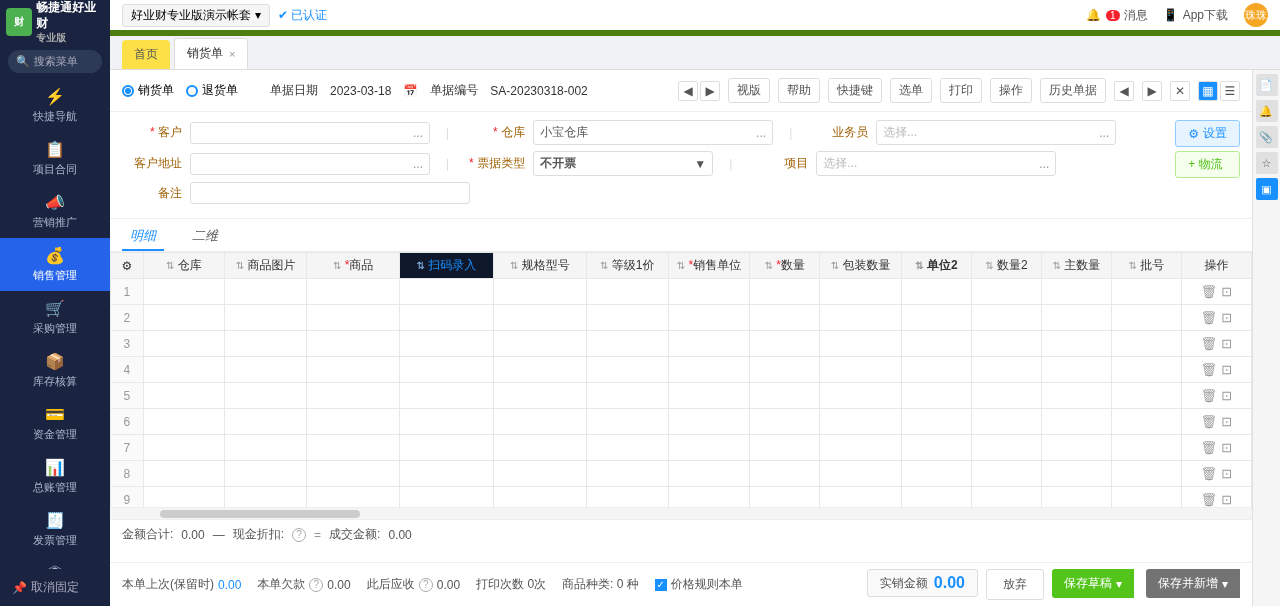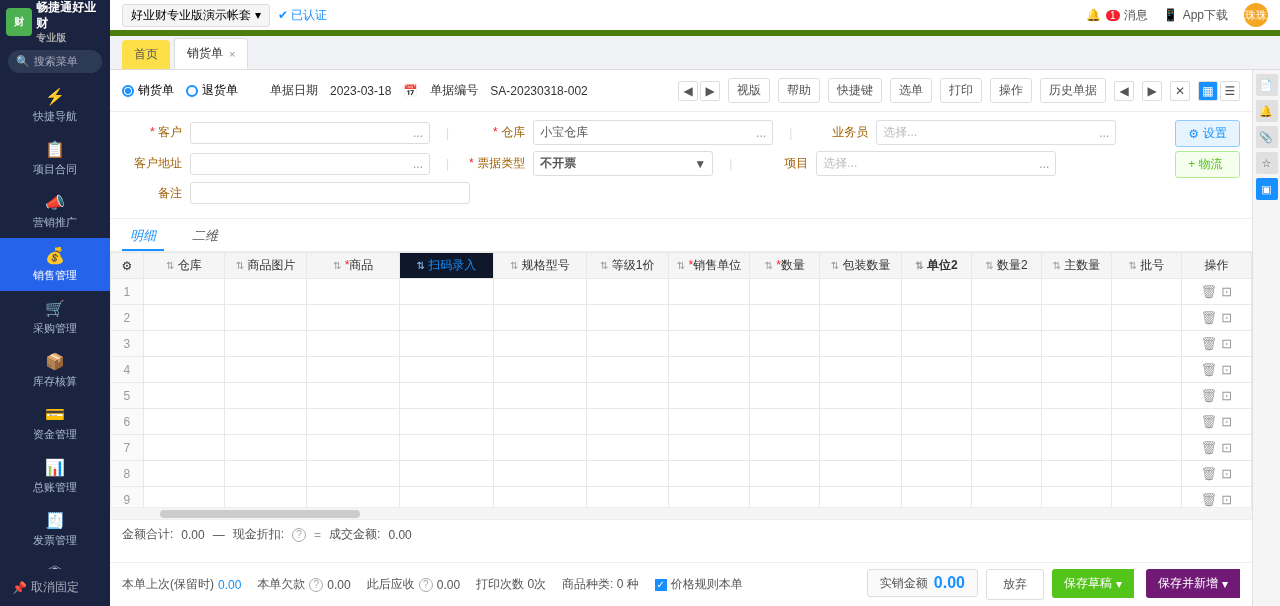--- a/index.html
+++ b/index.html
@@ -98,21 +98,21 @@
 
     
     .footer-bar { padding: 6px 12px; background: #fff; border-top: 1px solid #eee; display: flex; align-items: center; gap: 16px; font-size: 12px; color: #555; margin-top: 13px; }
     .footer-left { display: flex; align-items: center; gap: 16px; flex: 1; }
     .footer-item { display: flex; align-items: center; gap: 4px; }
     .footer-right { display: flex; align-items: flex-start; gap: 8px; }
     .footer-actual { display: flex; align-items: center; gap: 6px; padding: 4px 12px; border: 1px solid #ddd; border-radius: 3px; background: #fafafa; }
     .actual-val { color: #1890ff; font-size: 16px; font-weight: bold; }
     .btn-abandon { padding: 6px 16px; border: 1px solid #ddd; border-radius: 3px; background: #fff; cursor: pointer; color: #555; }
     .btn-save-draft { padding: 6px 12px; background: #52c41a; color: #fff; border: none; border-radius: 3px 0 0 3px; cursor: pointer; display: flex; align-items: center; gap: 4px; }
-    .btn-save-new { padding: 6px 12px; background: #701a75; color: #fff; border: none; border-radius: 3px 0 0 3px; cursor: pointer; display: flex; align-items: center; gap: 4px; margin-left: 4px; }
+    .btn-save-new { padding: 6px 12px; background: #737373; color: #fff; border: none; border-radius: 3px 0 0 3px; cursor: pointer; display: flex; align-items: center; gap: 4px; margin-left: 4px; }
     .checkbox-item { display: flex; align-items: center; gap: 4px; }
     .checkbox-box { width: 12px; height: 12px; border: 1px solid #1890ff; background: #1890ff; display: flex; align-items: center; justify-content: center; color: #fff; font-size: 10px; }
 
     
     .right-panel { width: 28px; background: #f5f5f5; border-left: 1px solid #e0e0e0; display: flex; flex-direction: column; align-items: center; padding: 4px 0; gap: 4px; }
     .right-panel-icon { width: 22px; height: 22px; background: #e0e0e0; border-radius: 2px; display: flex; align-items: center; justify-content: center; color: #666; font-size: 11px; cursor: pointer; }
     .right-panel-icon.blue-accent { background: #1890ff; color: #fff; }
 
     .content-body { display: flex; flex: 1; overflow: hidden; }
     .main-content { flex: 1; display: flex; flex-direction: column; overflow: hidden; }

